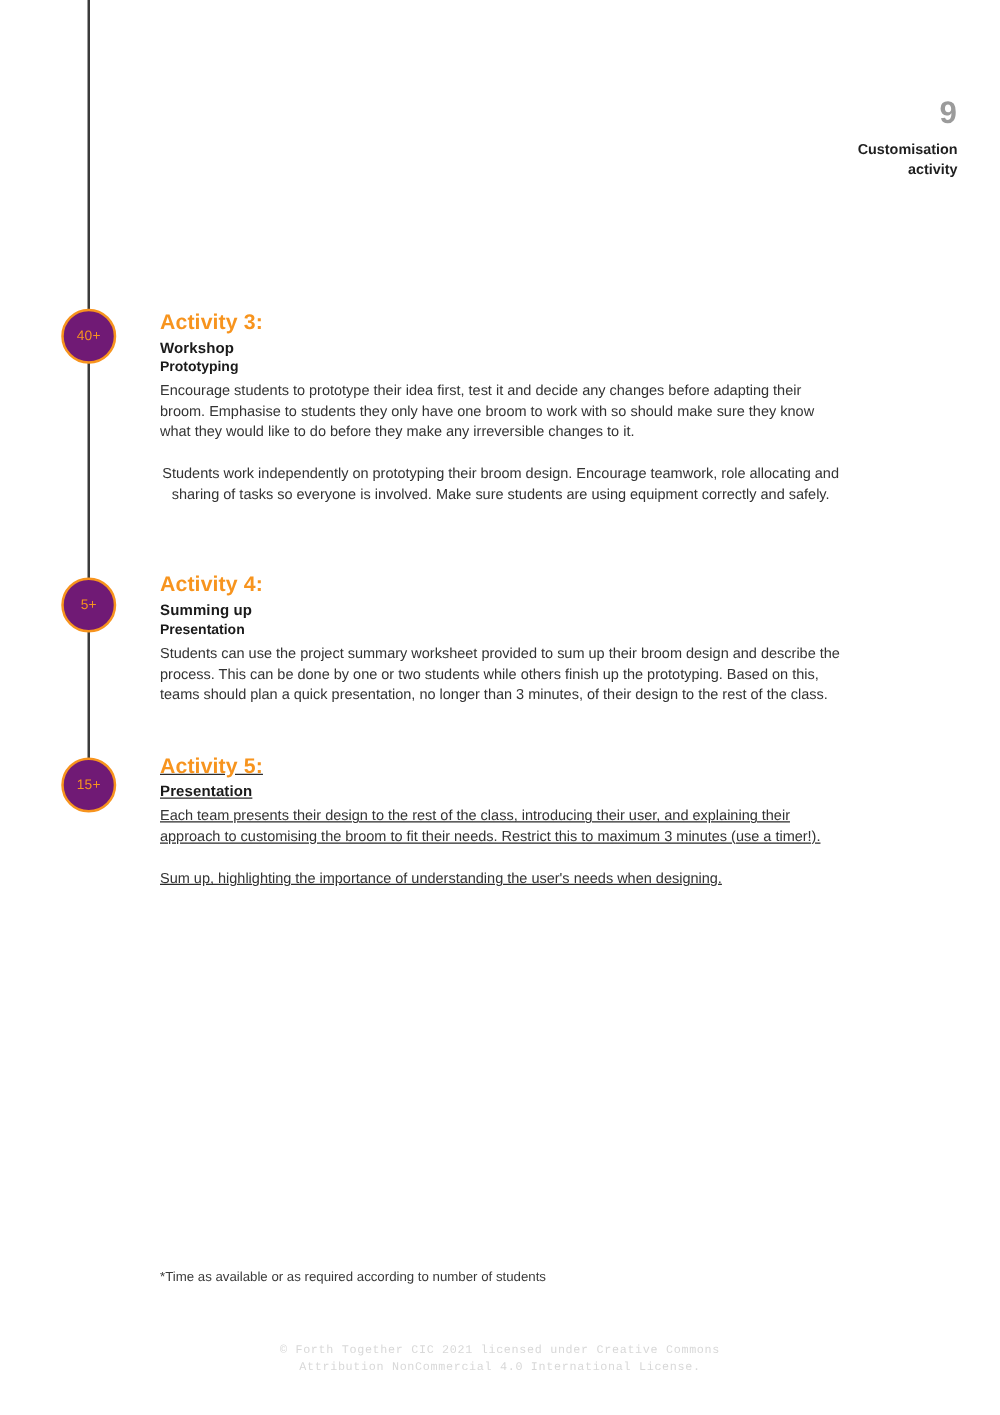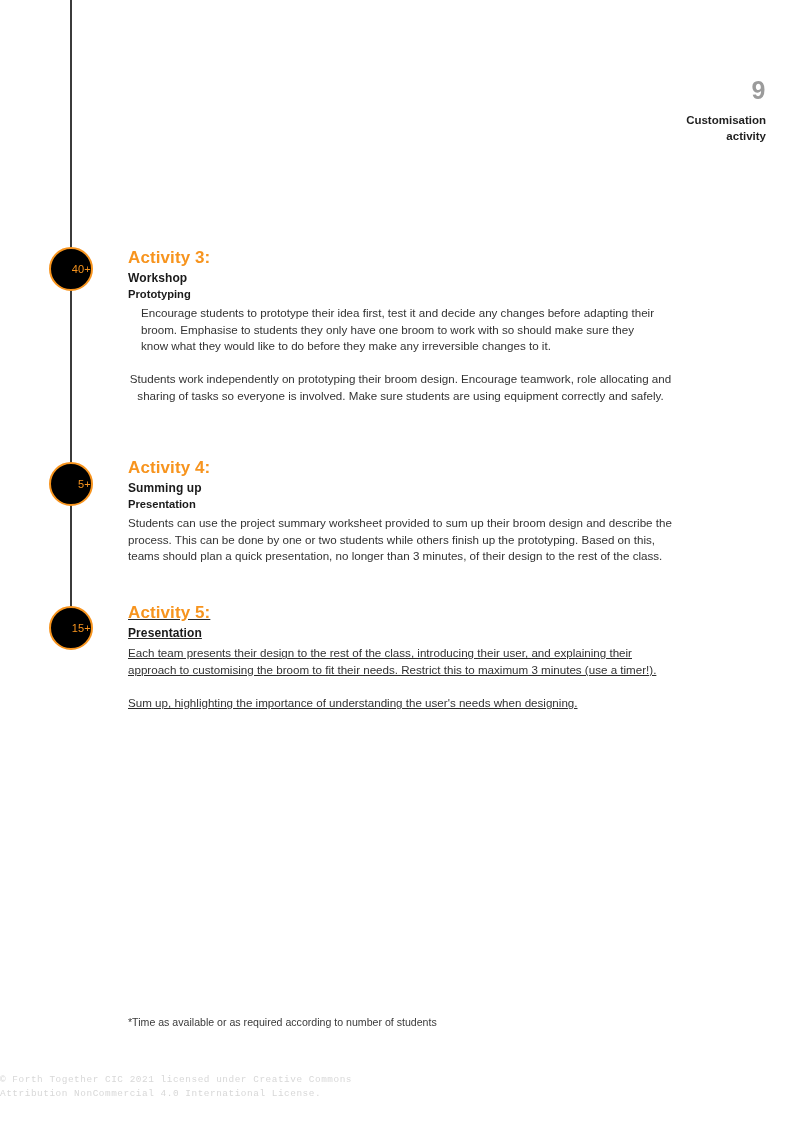--- a/index.html
+++ b/index.html
@@ -62,24 +62,24 @@
   }
 
   .marker {
     position: absolute;
     left: 49px;
     width: 40px;
     height: 40px;
     border: 2.4px solid #F7941E;
     border-radius: 50%;
     box-sizing: content-box;
-    background: #000000;
+    background: #701a75;
     display: flex;
     align-items: center;
-    justify-content: flex-end;
+    justify-content: center;
   }
   .marker-label {
     font-size: 11px;
     color: #F7941E;
     font-weight: normal;
     letter-spacing: 0.2px;
     line-height: 1;
   }
 
   .activity-body {
@@ -130,21 +130,21 @@
     color: #3a3a3a;
     line-height: 1.4;
   }
 
   
   .licence {
     position: absolute;
     left: 0;
     top: 1073px;
     width: 800px;
-    text-align: left;
+    text-align: center;
     font-family: "Liberation Mono", monospace;
     font-size: 9.4px;
     color: #d8d8d8;
     line-height: 1.5;
     letter-spacing: 0.55px;
   }
 </style>
 </head>
 <body>
 
@@ -160,21 +160,21 @@
 
 <div class="timeline">
     <div class="activity">
       <div class="marker" style="top: 247px;">
         <span class="marker-label">40+</span>
       </div>
       <div class="activity-body" style="top: 248px;">
         <div class="activity-title">Activity 3:</div>
         <div class="activity-subject">Workshop</div>
         <div class="activity-kicker">Prototyping</div>
-        <p class="activity-para" style="margin: 4px 13px 0px;">Encourage students to prototype their idea first, test it and decide any changes before adapting their broom. Emphasise to students they only have one broom to work with so should make sure they know what they would like to do before they make any irreversible changes to it.</p>
+        <p class="activity-para" style="margin: 4px 0px 0px;">Encourage students to prototype their idea first, test it and decide any changes before adapting their broom. Emphasise to students they only have one broom to work with so should make sure they know what they would like to do before they make any irreversible changes to it.</p>
         <p class="activity-para spaced" style="margin: 17px 0px 0px; text-align: center;">Students work independently on prototyping their broom design. Encourage teamwork, role allocating and sharing of tasks so everyone is involved. Make sure students are using equipment correctly and safely.</p>
       </div>
     </div>
     <div class="activity">
       <div class="marker" style="top: 462px;">
         <span class="marker-label">5+</span>
       </div>
       <div class="activity-body" style="top: 458px;">
         <div class="activity-title">Activity 4:</div>
         <div class="activity-subject">Summing up</div>

